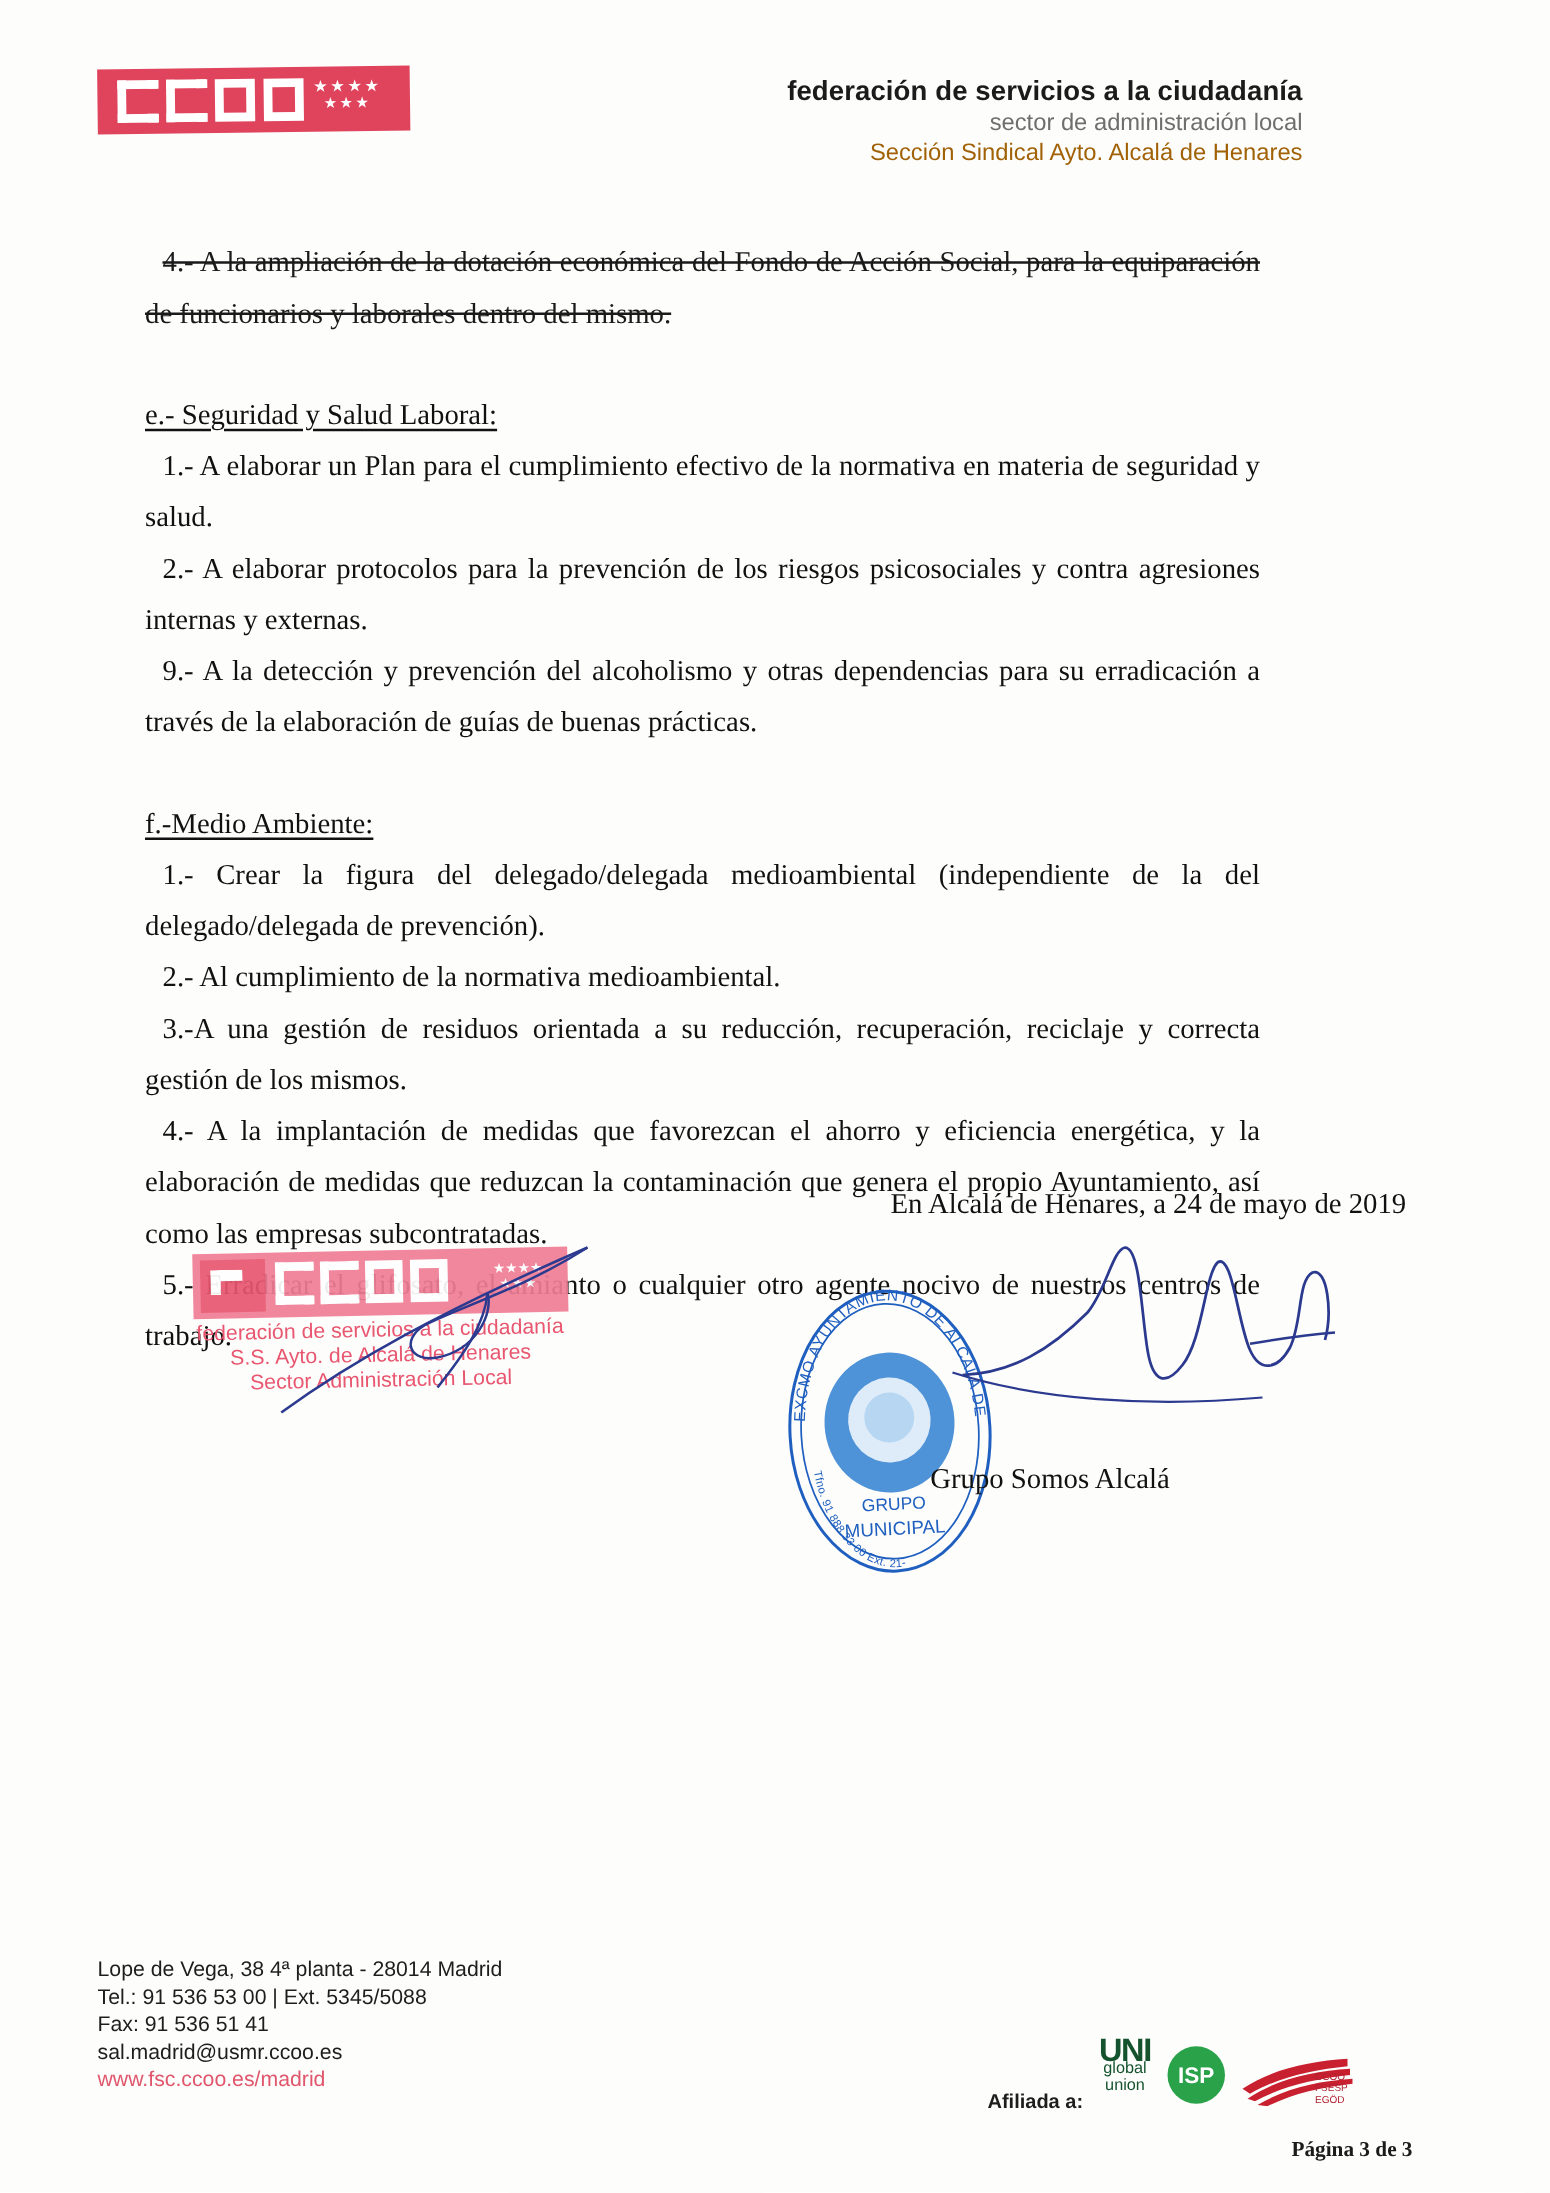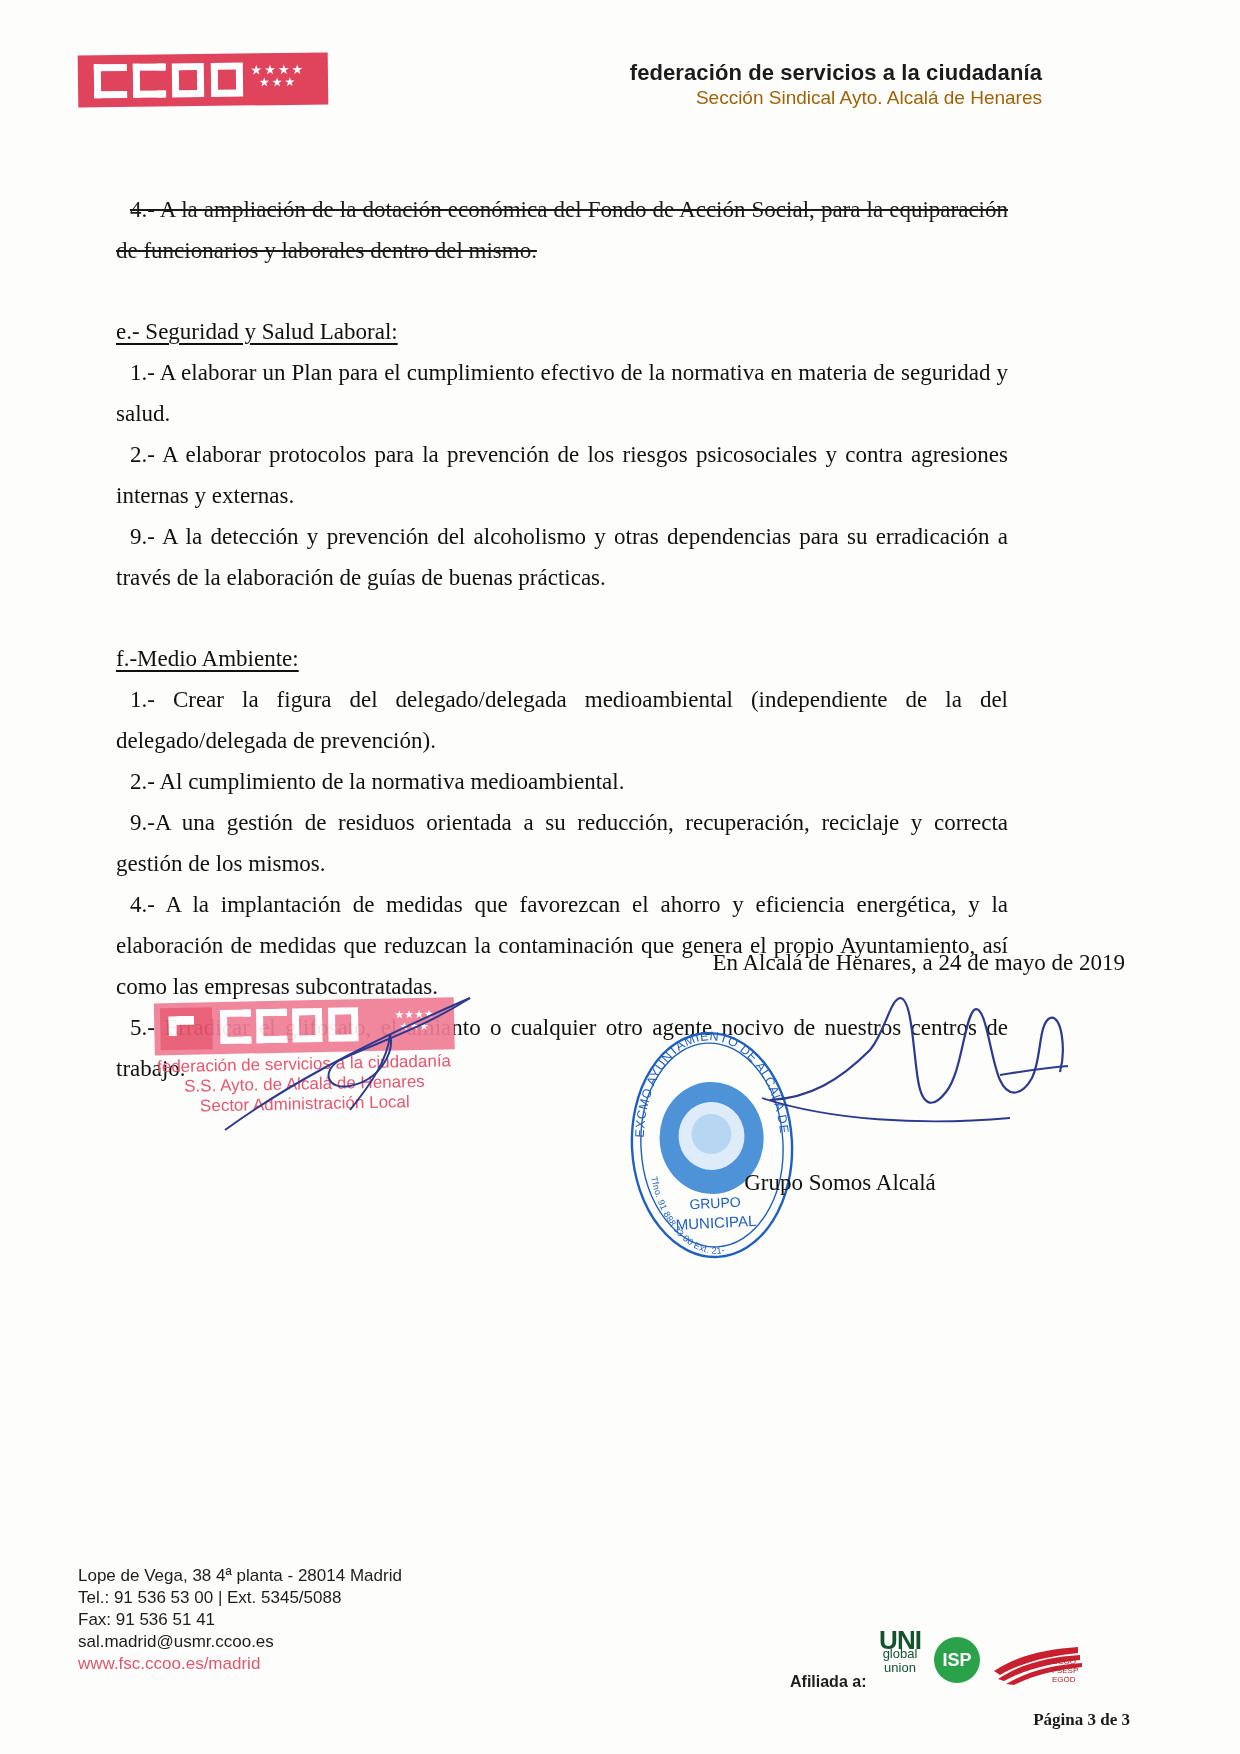--- a/index.html
+++ b/index.html
@@ -420,20 +420,21 @@
         </div>
         <div class="logo-stars">
           <span>★★★★</span>
           <span class="row2">★★★</span>
         </div>
       </div>
     </div>
 
     <div class="header-text">
       <div class="h-line1">federación de servicios a la ciudadanía</div>
+      <div class="h-line2">sector de administración local</div>
       <div class="h-line3">Sección Sindical Ayto. Alcalá de Henares</div>
     </div>
   </div>
 
   <div class="body-area">
 
     <p class="para struck indent-first">4.- A la ampliación de la dotación económica del Fondo de Acción Social, para la equiparación de funcionarios y laborales dentro del mismo.</p>
 
     <div class="gap-md"></div>
 
@@ -443,21 +444,21 @@
       <p class="para indent-first">2.- A elaborar protocolos para la prevención de los riesgos psicosociales y contra agresiones internas y externas.</p>
       <p class="para indent-first">9.- A la detección y prevención del alcoholismo y otras dependencias para su erradicación a través de la elaboración de guías de buenas prácticas.</p>
     </div>
 
     <div class="gap-md"></div>
 
     <div>
       <span class="sec-head">f.-Medio Ambiente:</span>
       <p class="para indent-first">1.- Crear la figura del delegado/delegada medioambiental (independiente de la del delegado/delegada de prevención).</p>
       <p class="para indent-first">2.- Al cumplimiento de la normativa medioambiental.</p>
-      <p class="para indent-first">9.-A una gestión de residuos orientada a su reducción, recuperación, reciclaje y correcta gestión de los mismos.</p>
+      <p class="para indent-first">3.-A una gestión de residuos orientada a su reducción, recuperación, reciclaje y correcta gestión de los mismos.</p>
       <p class="para indent-first">4.- A la implantación de medidas que favorezcan el ahorro y eficiencia energética, y la elaboración de medidas que reduzcan la contaminación que genera el propio Ayuntamiento, así como las empresas subcontratadas.</p>
       <p class="para indent-first">5.- Erradicar el glifosato, el amianto o cualquier otro agente nocivo de nuestros centros de trabajo.</p>
     </div>
   </div>
 
   <div class="date-line">En Alcalá de Henares, a 24 de mayo de 2019</div>
 
   <div class="sig-left">
 
     <div class="stamp-ccoo">

